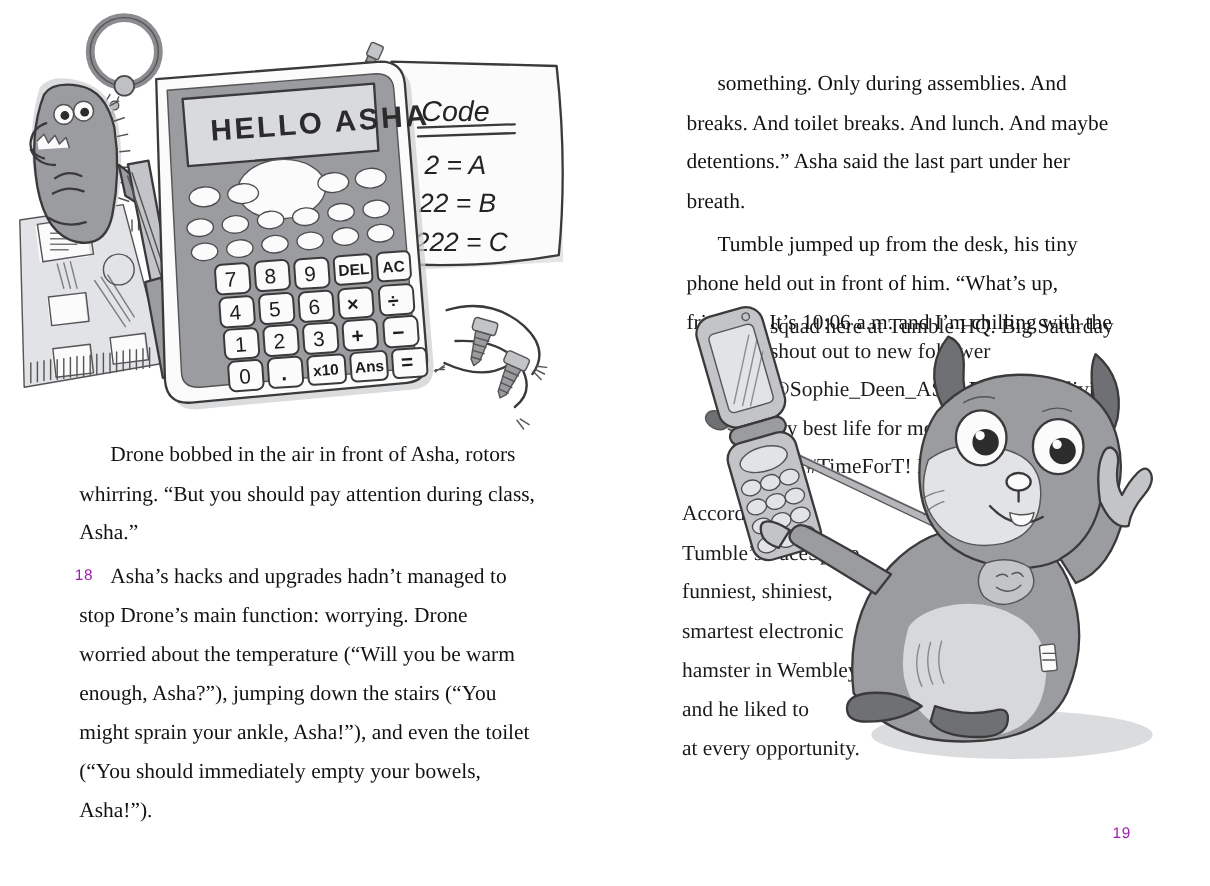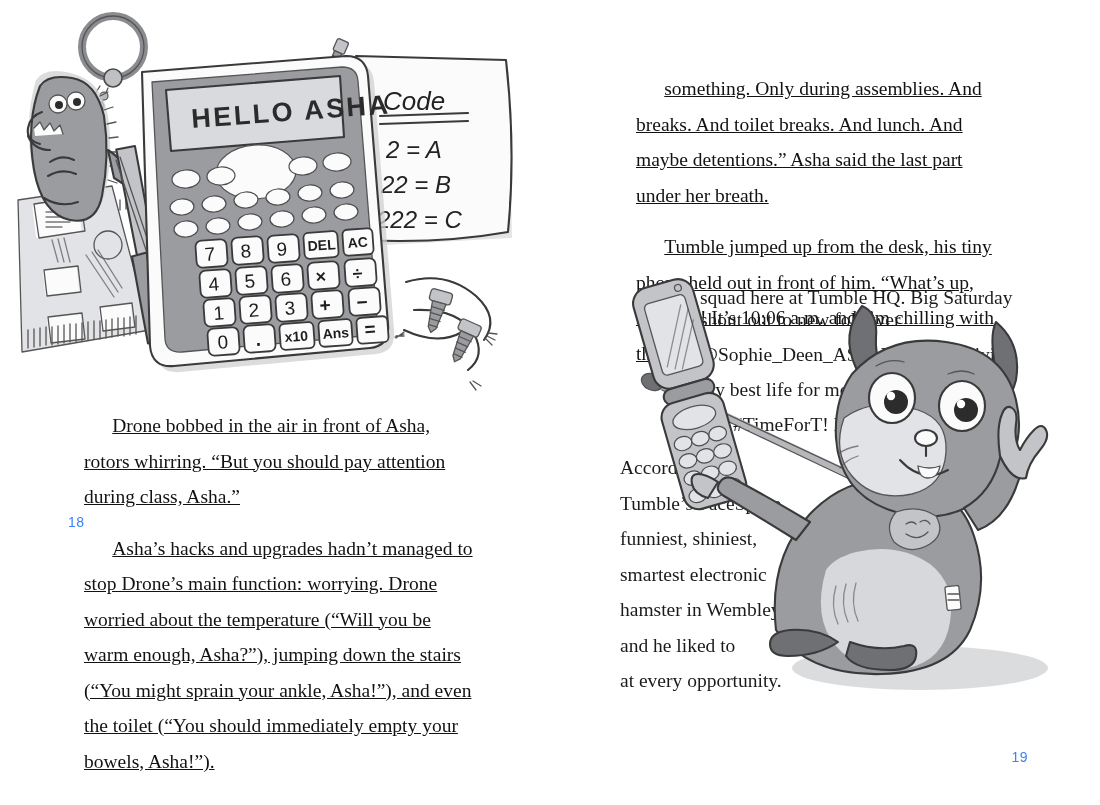--- a/index.html
+++ b/index.html
@@ -9,33 +9,33 @@
     font-family:"Liberation Serif","DejaVu Serif",serif;
     color:#1b1b1b;
     overflow:hidden;
     position:relative;
   }
   .spread{position:absolute;inset:0;display:flex;}
   .page{position:relative;width:550px;height:570px;background:#fff;}
 
   
   .col{position:absolute;font-size:19.5px;line-height:35.5px;color:#121212;}
-  .col p{margin:16px;text-indent:1.45em;text-decoration:underline;}
+  .col p{margin:4px;text-indent:1.45em;}
   .left-col{left:68px;top:392px;width:425px;}
   .right-col-top{left:620px;top:55px;width:405px;}
   .indent-block{position:absolute;font-size:19.5px;line-height:35.5px;}
   .r-l1{left:700px;top:267px;margin-top:13px;}
   .r-l2{left:700px;top:302px;}
   .r-l3{left:700px;top:337px;}
   .r-l4{left:700px;top:372px;}
   .r-l5{left:733px;top:407px;}
   .narrow-col{position:absolute;left:620px;top:450px;width:180px;font-size:19.5px;line-height:35.5px;}
   .narrow-col div{white-space:nowrap;}
 
-  .folio{position:absolute;bottom:40px;font-size:14px;color:#3b82f6;letter-spacing:.5px;
+  .folio{position:absolute;bottom:40px;font-size:14px;color:#a21caf;letter-spacing:.5px;
          font-family:"Liberation Sans","DejaVu Sans",sans-serif;}
   .folio.l{left:68px;}
   .folio.r{right:72px;text-align:center;}
 
   
   .art{position:absolute;}
   svg{display:block;overflow:visible;}
   .ink{fill:none;stroke:#3a3a3a;stroke-width:2.1;stroke-linecap:round;stroke-linejoin:round;}
   .ink-thin{fill:none;stroke:#555;stroke-width:1.3;stroke-linecap:round;stroke-linejoin:round;}
   .g-dark{fill:#6f7074;}

